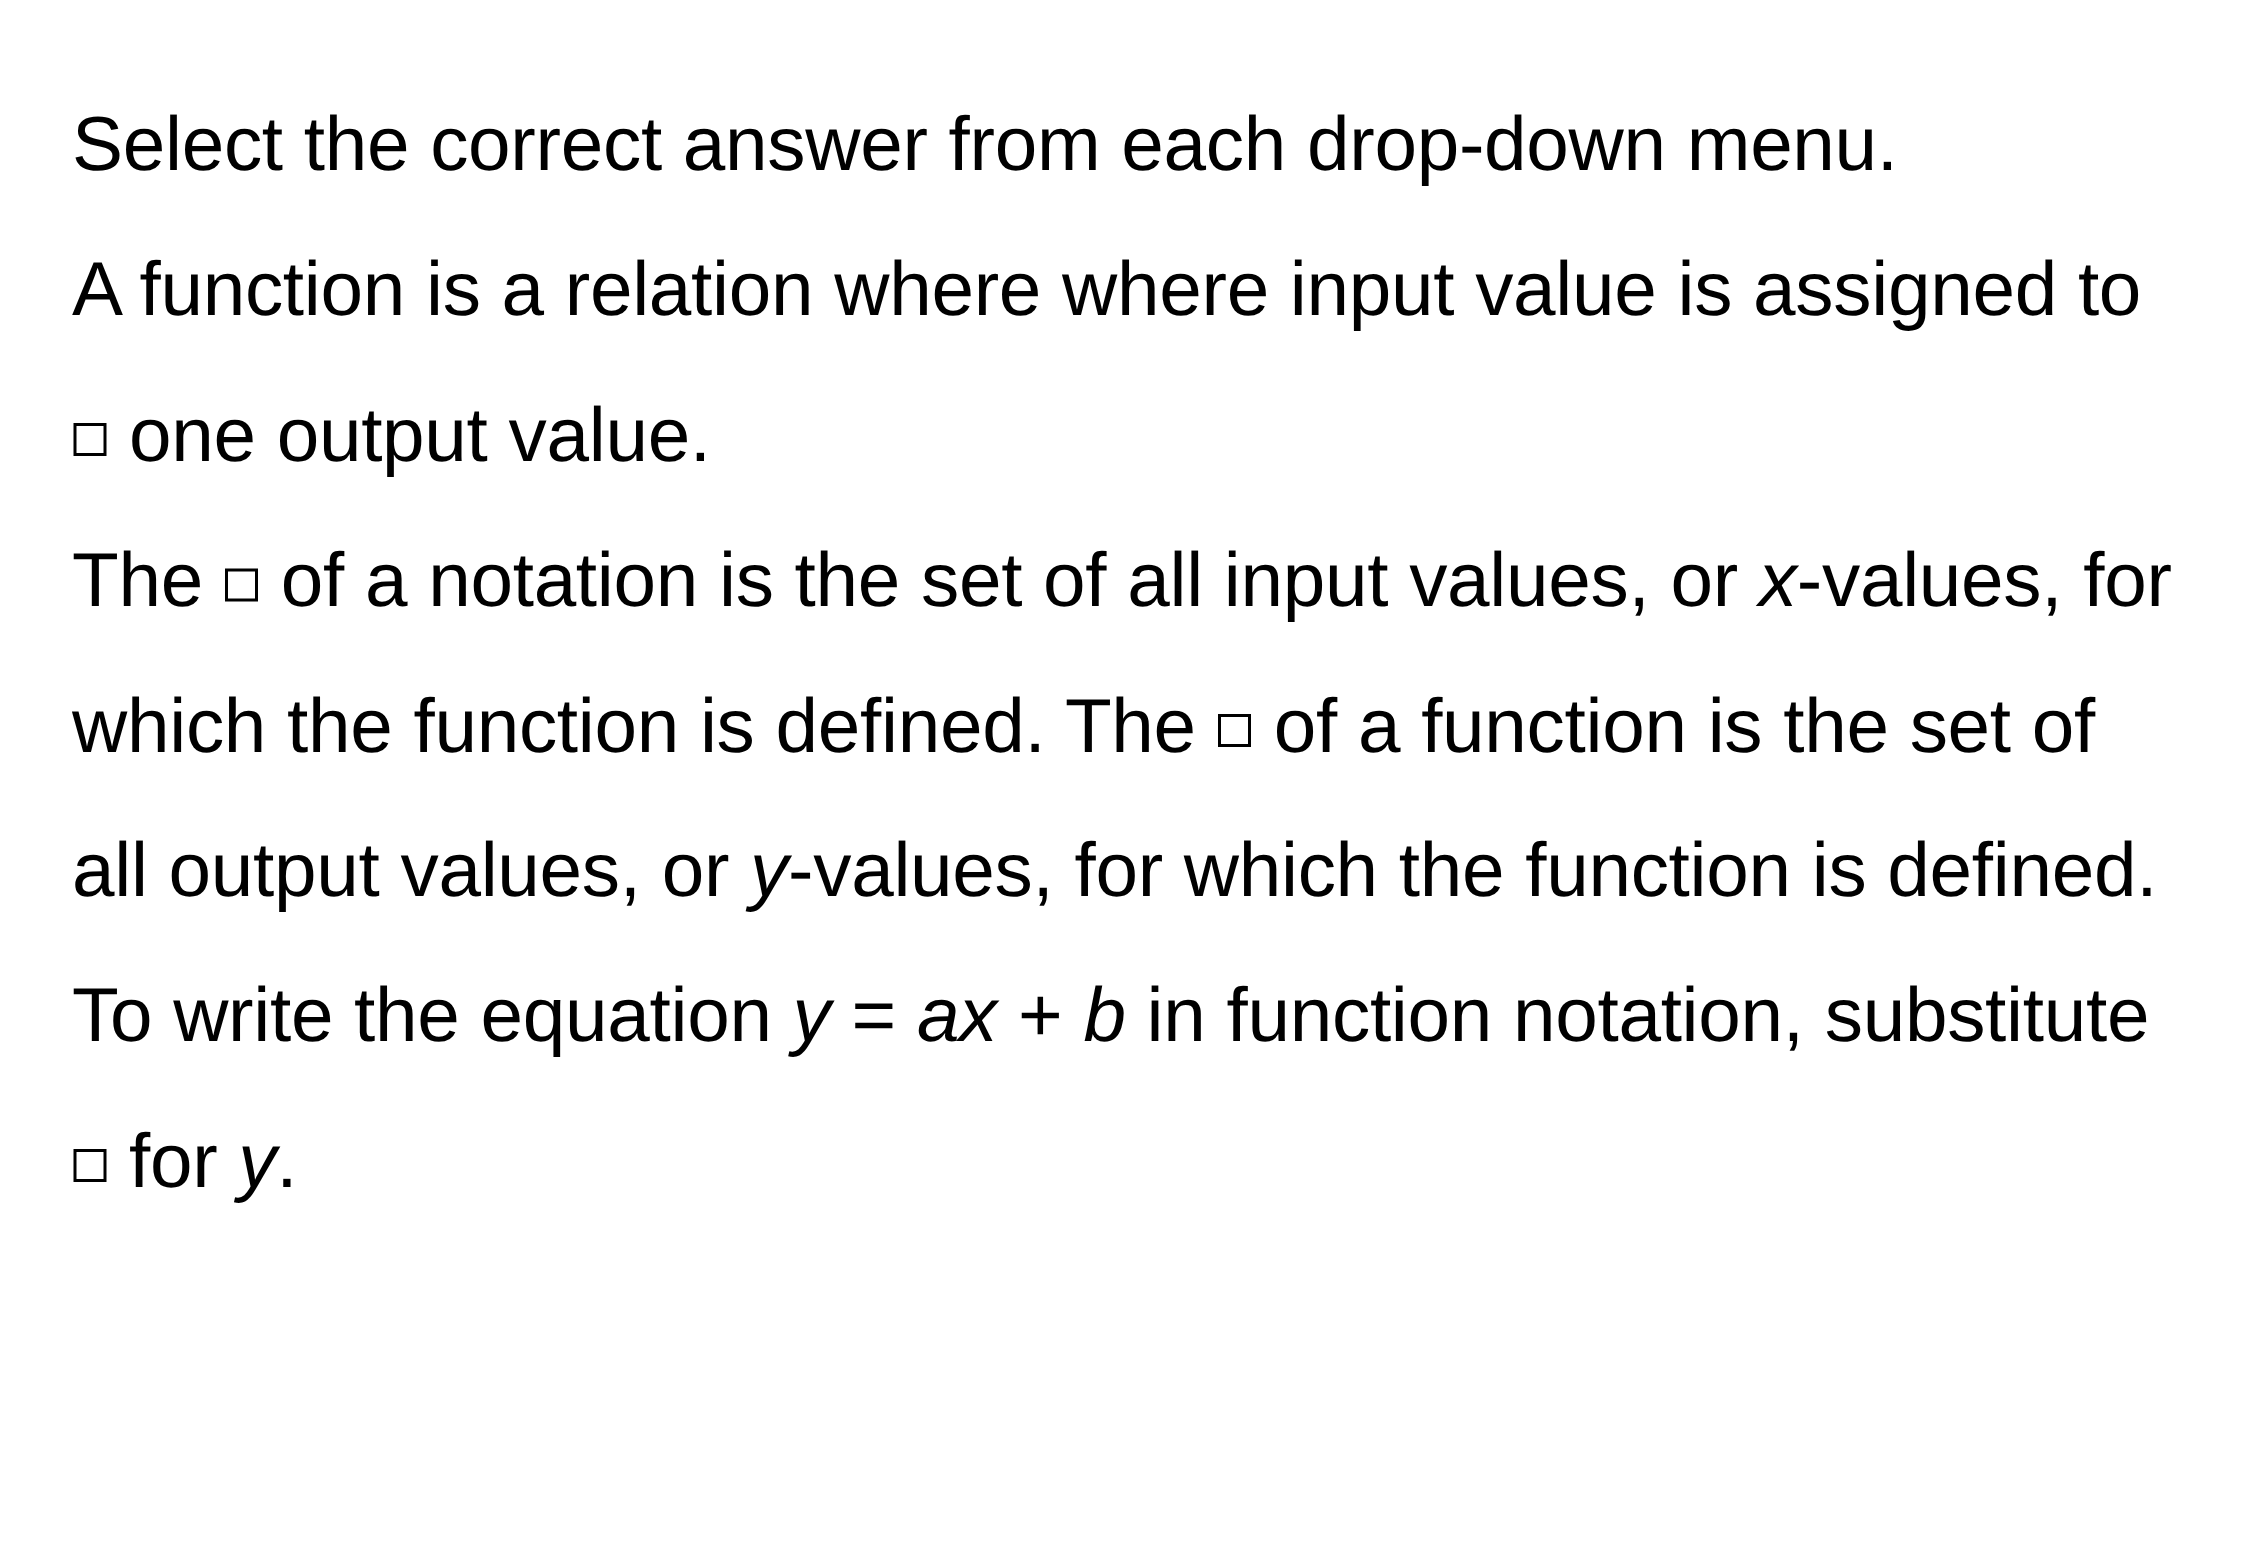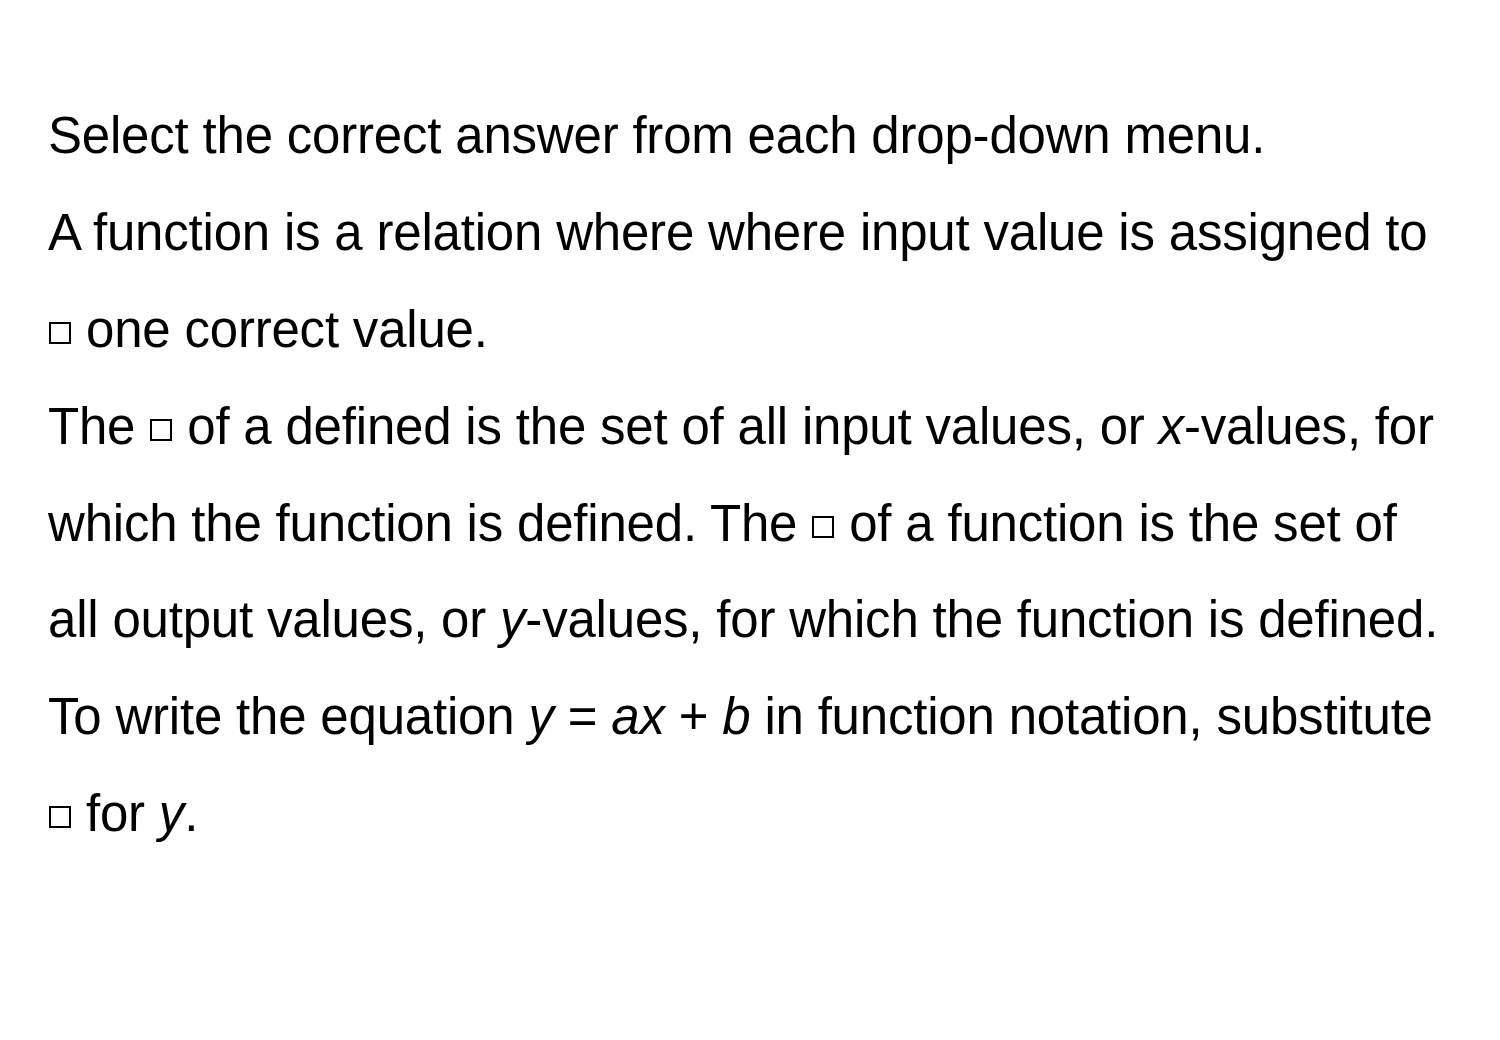--- a/index.html
+++ b/index.html
@@ -4,21 +4,21 @@
 <style>
   * { margin: 0; padding: 0; box-sizing: border-box; }
   html, body {
     width: 1500px;
     height: 1040px;
     background: #ffffff;
     font-family: -apple-system, BlinkMacSystemFont, "Segoe UI", Helvetica, Arial, sans-serif;
     color: #000000;
   }
   .page {
-    padding: 88px 48px 48px 48px;
+    padding: 48px 48px 48px 48px;
     font-size: 51px;
     line-height: 1.9;
     font-weight: 400;
     letter-spacing: -0.2px;
   }
   .italic { font-style: italic; }
   .blank {
     display: inline-block;
     vertical-align: baseline;
     position: relative;
@@ -31,26 +31,26 @@
 
 <div class="page">
 
   <p>
     <span>Select the correct answer from each drop-down menu.</span>
   </p>
 
   <p>
     <span>A function is a relation where where input value is assigned to </span><span class="blank"><svg width="24" height="24" viewBox="0 0 24 24">
           <rect x="2" y="2" width="20" height="20" fill="none" stroke="#000" stroke-width="2"></rect>
-        </svg></span><span> one correct value.</span>
+        </svg></span><span> one output value.</span>
   </p>
 
   <p>
     <span>The </span><span class="blank"><svg width="24" height="24" viewBox="0 0 24 24">
           <rect x="2" y="2" width="20" height="20" fill="none" stroke="#000" stroke-width="2"></rect>
-        </svg></span><span> of a defined is the set of all input values, or </span><span class="italic">x</span><span>-values, for which the function is defined. The </span><span class="blank"><svg width="24" height="24" viewBox="0 0 24 24">
+        </svg></span><span> of a notation is the set of all input values, or </span><span class="italic">x</span><span>-values, for which the function is defined. The </span><span class="blank"><svg width="24" height="24" viewBox="0 0 24 24">
           <rect x="2" y="2" width="20" height="20" fill="none" stroke="#000" stroke-width="2"></rect>
         </svg></span><span> of a function is the set of all output values, or </span><span class="italic">y</span><span>-values, for which the function is defined. To write the equation </span><span class="italic">y</span><span> = </span><span class="italic">ax</span><span> + </span><span class="italic">b</span><span> in function notation, substitute </span><span class="blank"><svg width="24" height="24" viewBox="0 0 24 24">
           <rect x="2" y="2" width="20" height="20" fill="none" stroke="#000" stroke-width="2"></rect>
         </svg></span><span> for </span><span class="italic">y</span><span>.</span>
   </p>
 
 </div>
 
 </body></html>

